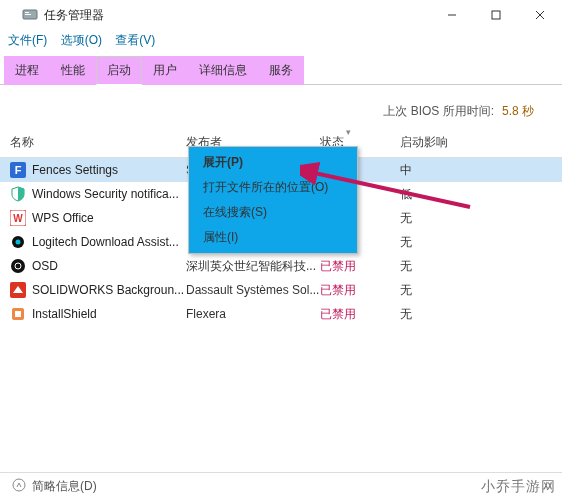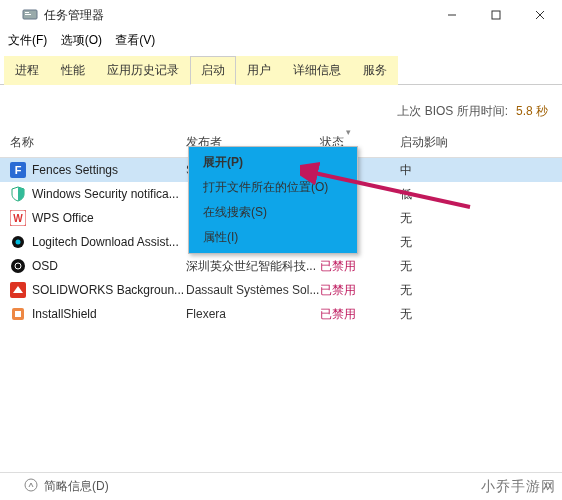--- a/index.html
+++ b/index.html
@@ -2,46 +2,46 @@
 <html><head>
 <meta charset="utf-8">
 <style>
 *{box-sizing:border-box;margin:0;padding:0;font-family:"Microsoft YaHei","Segoe UI",sans-serif}
 body{width:562px;height:500px;background:#fff;overflow:hidden;position:relative;font-size:12px;color:#222}
 .titlebar{height:30px;display:flex;align-items:center;padding:0 0 0 22px;background:#fff}
 .tb-icon{width:16px;height:16px;margin-right:6px;display:inline-flex;align-items:center;justify-content:center}
 .title{flex:1;font-size:12px}
 .winbtns{display:flex;height:30px}
 .winbtn{width:44px;display:flex;align-items:center;justify-content:center;color:#333}
-.menubar{padding:2px 6px 6px 8px;font-size:12px;color:#000000}
+.menubar{padding:2px 6px 6px 8px;font-size:12px;color:#0369a1}
 .menubar span{margin-right:10px}
 .tabs{display:flex;border-bottom:1px solid #ccc;padding-left:4px;gap:0}
-.tab{padding:5px 10px;font-size:12px;color:#333;border:1px solid transparent;border-bottom:none;position:relative;top:1px;background:#fef9c3}
+.tab{padding:5px 10px;font-size:12px;color:#333;border:1px solid transparent;border-bottom:none;position:relative;top:1px;background:#f0abfc}
 .tab.active{border-color:#ccc;border-bottom:1px solid #fff}
-.bios{display:flex;justify-content:flex-end;align-items:baseline;padding:18px 14px 8px;gap:8px;color:#555;font-size:12px}
+.bios{display:flex;justify-content:flex-end;align-items:baseline;padding:18px 28px 8px;gap:8px;color:#555;font-size:12px}
 .bios .val{color:#a16207}
 .headers{display:flex;border-bottom:1px solid #ddd;color:#444;font-size:12px;padding:6px 0}
 .col-name{width:186px;padding-left:10px}
 .col-pub{width:134px}
 .col-stat{width:80px;position:relative}
 .col-imp{flex:1}
 .sortglyph{position:absolute;top:-7px;left:26px;color:#888;font-size:9px}
 .list{}
 .row{display:flex;align-items:center;height:24px;font-size:12px}
 .row .icon{width:16px;height:16px;margin:0 6px 0 10px;display:inline-flex;align-items:center;justify-content:center;flex-shrink:0}
 .row .name{width:154px;white-space:nowrap;overflow:hidden;text-overflow:ellipsis}
 .row .pub{width:134px;white-space:nowrap;overflow:hidden;text-overflow:ellipsis;color:#333}
 .row .stat{width:80px;color:#be185d}
 .row .imp{flex:1;color:#333}
 .row.sel{background:#cce4f7}
 .ctxmenu{position:absolute;left:188px;top:146px;width:170px;background:#0ea5e9;border:1px solid #bfbfbf;box-shadow:2px 2px 4px rgba(0,0,0,.25);padding:3px 2px;z-index:10}
 .ctxitem{padding:4px 12px;font-size:12px;color:#333}
 .ctxitem.bold{font-weight:700}
 .arrow{position:absolute;left:300px;top:152px;z-index:20}
-.statusbar{position:absolute;bottom:0;left:0;right:0;height:28px;border-top:1px solid #ddd;display:flex;align-items:center;padding:0 24px;color:#555;font-size:12px}
+.statusbar{position:absolute;bottom:0;left:0;right:0;height:28px;border-top:1px solid #ddd;display:flex;align-items:center;padding:0 12px;color:#555;font-size:12px}
 .statusbar .chev{margin-right:6px}
 .watermark{position:absolute;right:6px;bottom:4px;font-size:14px;color:#777;letter-spacing:1px}
 </style>
 </head>
 <body>
 
 <div class="titlebar">
   <span class="tb-icon">
     <svg width="16" height="16" viewBox="0 0 16 16">
         <rect x="1" y="3" width="14" height="9" rx="1" fill="#9aa" stroke="#678"></rect>
@@ -72,21 +72,20 @@
 
 <div class="menubar">
   <span>文件(F)</span>
   <span>选项(O)</span>
   <span>查看(V)</span>
 </div>
 
 <div class="tabs" id="tabstrip">
     <div class="tab">进程</div>
     <div class="tab">性能</div>
-    <div class="tab">应用历史记录</div>
     <div class="tab active">启动</div>
     <div class="tab">用户</div>
     <div class="tab">详细信息</div>
     <div class="tab">服务</div>
   </div>
 
 <div class="bios">
   <span>上次 BIOS 所用时间:</span>
   <span class="val">5.8 秒</span>
 </div>

